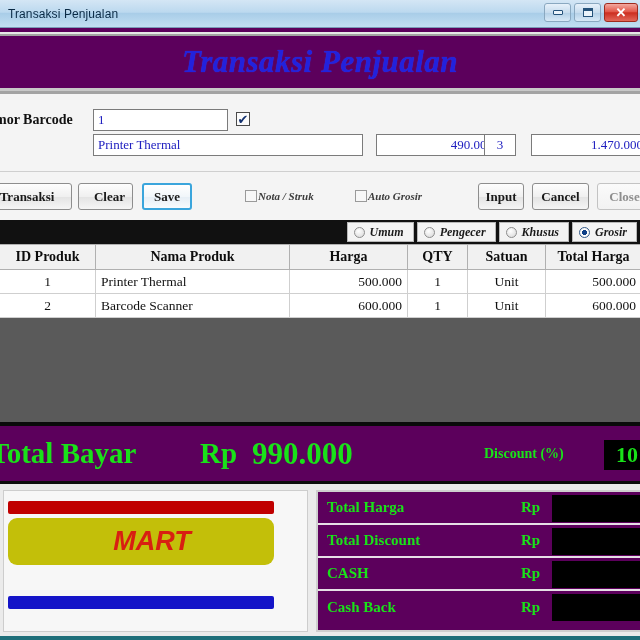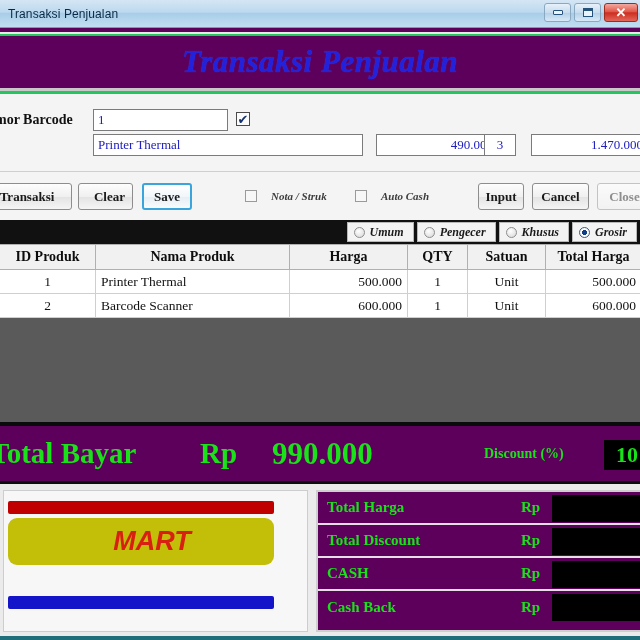--- a/index.html
+++ b/index.html
@@ -3,21 +3,21 @@
 <meta charset="utf-8">
 <style>
   * { box-sizing: border-box; margin: 0; padding: 0; }
   html, body {
     width: 640px; height: 640px;
     overflow: hidden;
     font-family: "Liberation Serif", serif;
     background: #d4d0c8;
   }
 
-  #app { position: relative; width: 640px; height: 640px; overflow: hidden; background: #22c55e; }
+  #app { position: relative; width: 640px; height: 640px; overflow: hidden; background: #a3a3a3; }
 
   
   .titlebar {
     position: absolute; left: 0; top: 0; width: 640px; height: 28px;
     background: linear-gradient(to bottom, #d4e6f5 0%, #bcd9ef 45%, #a9cde8 50%, #c2dff2 100%);
     border-bottom: 1px solid #7a9cb8;
     display: flex; align-items: center;
   }
   .titlebar .tb-text {
     font-family: "Liberation Sans", sans-serif;
@@ -85,21 +85,21 @@
   }
   #btn-transaksi { left: -18px; top: 183px; width: 90px; }
   #btn-clear { left: 78px; top: 183px; width: 55px; padding-left: 8px; }
   #btn-save  { left: 142px; top: 183px; width: 50px; border: 2px solid #3aa5dc;
                background: linear-gradient(to bottom, #ffffff 0%, #f1f6fa 50%, #e6eef5 51%, #f8fbfd 100%); }
   #btn-input { left: 478px; top: 183px; width: 46px; }
   #btn-cancel{ left: 532px; top: 183px; width: 57px; }
   #btn-close { left: 597px; top: 183px; width: 55px; color: #8f8f8f;
                background: linear-gradient(to bottom, #fafafa 0%, #f2f2f2 100%); border-color: #c3c3c3; }
 
-  .chk-wrap { position: absolute; display: flex; align-items: center; gap: 14px; }
+  .chk-wrap { position: absolute; display: flex; align-items: center; gap: 1px; }
   #chk-nota { left: 245px; top: 190px; }
   #chk-auto { left: 355px; top: 190px; }
   .chkbox { width: 12px; height: 12px; border: 1px solid #9a9a9a; background: #f7f7f7; }
   .chk-lbl { font-family: "Liberation Serif", serif; font-style: italic; font-weight: bold; font-size: 11px; color: #3c3c3c; white-space: nowrap; }
 
   
   .radiostrip {
     position: absolute; left: 0; top: 220px; width: 640px; height: 24px;
     background: #111; display: flex; align-items: center; justify-content: flex-end;
   }
@@ -129,21 +129,21 @@
   .col-qty { width: 60px; } .col-satuan { width: 78px; } .col-total { width: 96px; }
 
   
   .totalbar {
     position: absolute; left: 0; top: 422px; width: 640px; height: 62px;
     background: #5c005c; border-top: 4px solid #0a0a0a; border-bottom: 3px solid #0d0d0d;
     display: flex; align-items: center;
   }
   .tb-label { position: absolute; left: -10px; font-family: "Liberation Serif", serif; font-weight: bold; font-size: 29px; color: #19e219; }
   .tb-rp { position: absolute; left: 200px; font-family: "Liberation Serif", serif; font-weight: bold; font-size: 29px; color: #19e219; }
-  .tb-val { position: absolute; left: 272px; font-family: "Liberation Serif", serif; font-weight: bold; font-size: 31px; color: #19e219; }
+  .tb-val { position: absolute; left: 252px; font-family: "Liberation Serif", serif; font-weight: bold; font-size: 31px; color: #19e219; }
   .tb-disc-lbl { position: absolute; left: 484px; font-family: "Liberation Serif", serif; font-weight: bold; font-size: 14px; color: #19e219; }
   .tb-disc-val { position: absolute; left: 604px; top: 14px; width: 46px; height: 30px; background: #000;
                  font-family: "Liberation Serif", serif; font-weight: bold; font-size: 22px; color: #19e219;
                  display: flex; align-items: center; justify-content: center; }
 
   
   .bottom { position: absolute; left: 0; top: 484px; width: 640px; height: 156px; background: #ebebeb; }
 
   .logo-card {
     position: absolute; left: 3px; top: 6px; width: 305px; height: 142px;
@@ -221,21 +221,21 @@
   <div class="btn" id="btn-input">Input</div>
   <div class="btn" id="btn-cancel">Cancel</div>
   <div class="btn" id="btn-close">Close</div>
 
   <div class="chk-wrap" id="chk-nota">
     <span class="chkbox"></span>
     <span class="chk-lbl">Nota / Struk</span>
   </div>
   <div class="chk-wrap" id="chk-auto">
     <span class="chkbox"></span>
-    <span class="chk-lbl">Auto Cash</span>
+    <span class="chk-lbl">Auto Grosir</span>
   </div>
 
   <div class="radiostrip" id="radio-strip">
       <div class="radio-item">
         <span class="rdo"></span>
         <span class="rdo-lbl">Umum</span>
       </div>
       <div class="radio-item">
         <span class="rdo"></span>
         <span class="rdo-lbl">Pengecer</span>

